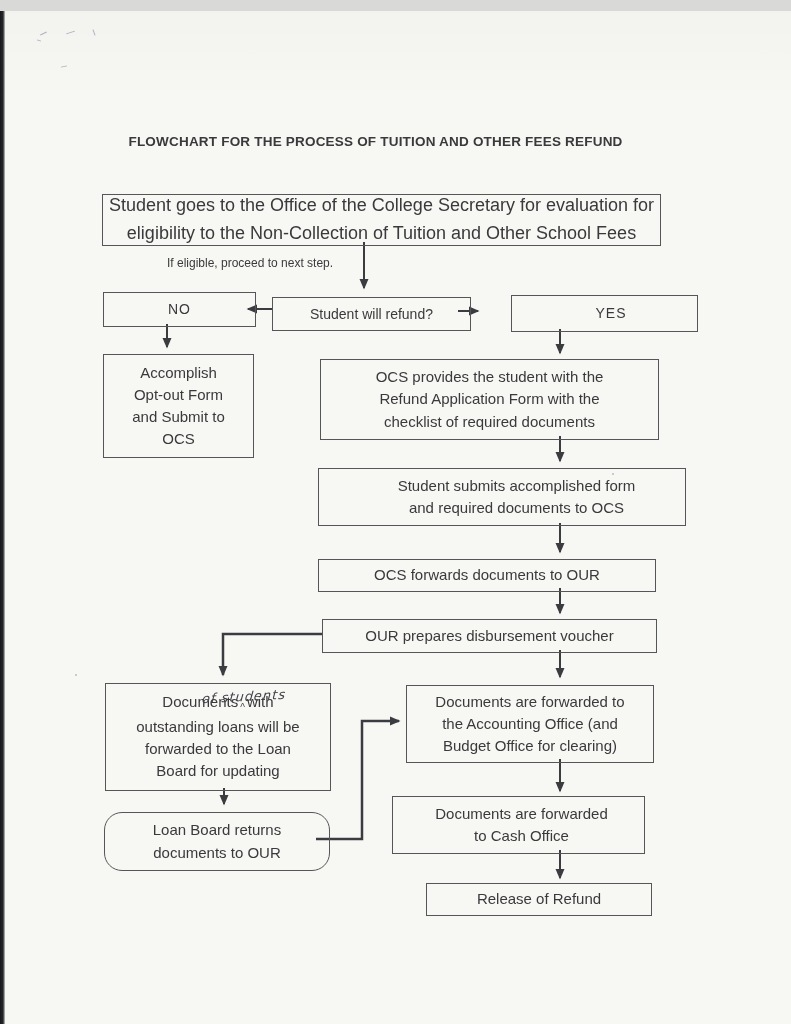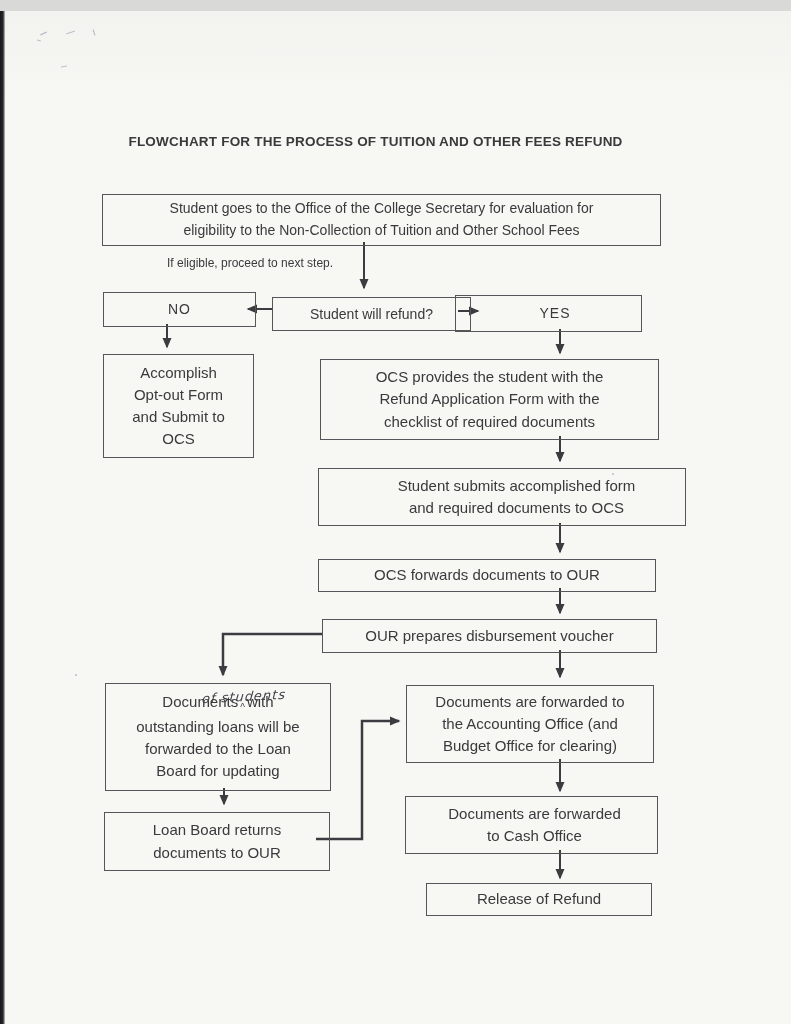--- a/index.html
+++ b/index.html
@@ -38,21 +38,21 @@
   }
   .box {
     position: absolute;
     border: 1.4px solid var(--box_border, #55565a);
     display: flex; align-items: center; justify-content: center;
     text-align: center;
     font-size: 15px; line-height: 1.48;
     padding: 1px 6px;
   }
   .box .box-text { white-space: pre-line; width: 100%; }
-  .fs14 { font-size: 14px; line-height: 1.55; }
+  .fs14 { font-size: 18px; line-height: 1.55; }
   .fs16 { font-size: 14px; text-align: center; }
   .ls1  { letter-spacing: 1px; }
   svg.arrows { position: absolute; left: 0; top: 0; pointer-events: none; }
   svg.arrows path { stroke: var(--arrow, #3b3c40); fill: none; }
   #ah path { fill: var(--arrow, #3b3c40); stroke: none; }
   .w2  { stroke-width: 2; }
   .w25 { stroke-width: 2.5; }
   .hw {
     position: absolute; top: 3px; left: 96px;
     font-family: "DejaVu Sans", sans-serif;
@@ -123,21 +123,21 @@
   <div class="note">If eligible, proceed to next step.</div>
 
   <div class="box fs16" style="left:272px;top:286px;width:185px;height:30px;">
     <div class="box-text">Student will refund?</div>
   </div>
 
   <div class="box fs16 ls1" style="left:103px;top:281px;width:139px;height:31px;">
     <div class="box-text">NO</div>
   </div>
 
-  <div class="box fs16 ls1" style="left:455px;top:284px;width:160px;height:33px;padding-left:19px;">
+  <div class="box fs16 ls1" style="left:511px;top:284px;width:160px;height:33px;padding-left:19px;">
     <div class="box-text">YES</div>
   </div>
 
   <div class="box" style="left:103px;top:343px;width:137px;height:100px;">
     <div class="box-text">Accomplish
 Opt-out Form
 and Submit to
 OCS</div>
   </div>
 
@@ -160,32 +160,32 @@
     <div class="box-text">OUR prepares disbursement voucher</div>
   </div>
 
   <div class="box" style="left:105px;top:672px;width:212px;height:104px;">
     <span class="hw">of students</span>
     <div class="box-text"><span>Documents</span><span class="caret">^</span><span>with</span><br><span>outstanding loans will be
 forwarded to the Loan
 Board for updating</span></div>
   </div>
 
-  <div class="box" style="left:104px;top:801px;width:212px;height:55px;">
+  <div class="box" style="left:104px;top:801px;width:212px;height:55px;border-radius:18px;">
     <div class="box-text">Loan Board returns
 documents to OUR</div>
   </div>
 
   <div class="box" style="left:406px;top:674px;width:234px;height:74px;">
     <div class="box-text">Documents are forwarded to
 the Accounting Office (and
 Budget Office for clearing)</div>
   </div>
 
-  <div class="box" style="left:405px;top:785px;width:233px;height:54px;padding-left:12px;">
+  <div class="box" style="left:392px;top:785px;width:233px;height:54px;padding-left:12px;">
     <div class="box-text">Documents are forwarded
 to Cash Office</div>
   </div>
 
   <div class="box" style="left:426px;top:872px;width:212px;height:29px;">
     <div class="box-text">Release of Refund</div>
   </div>
 
 </div>
 

